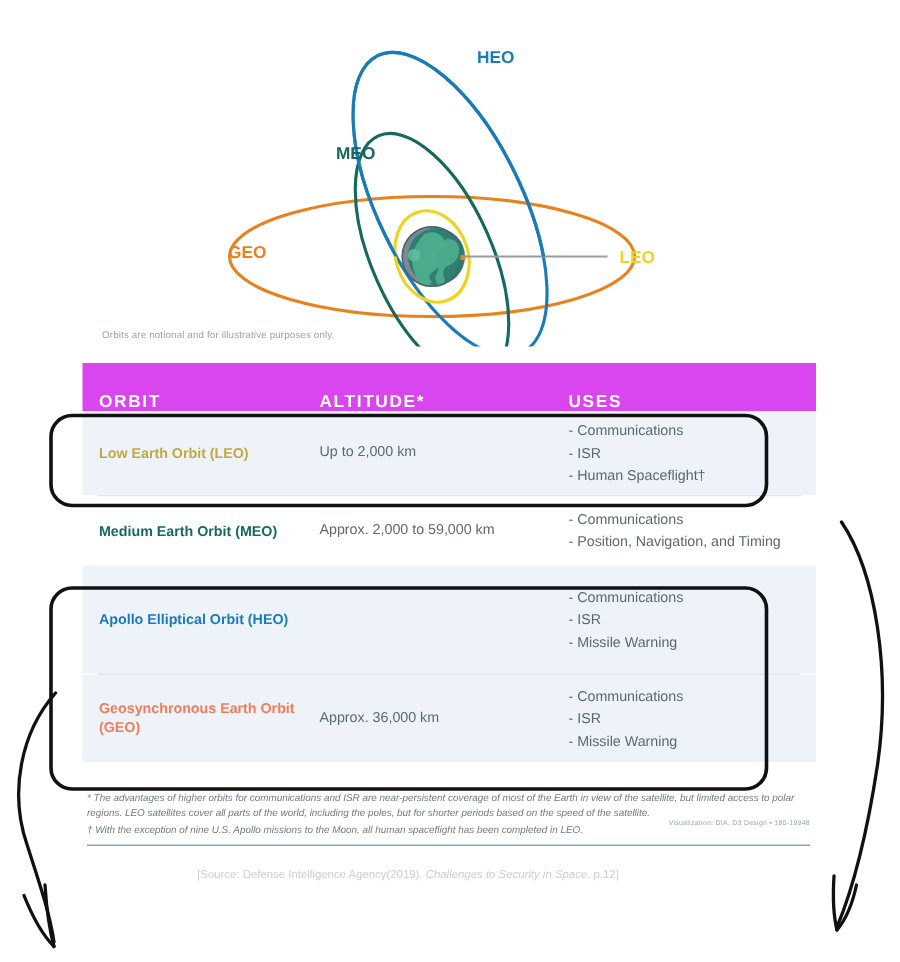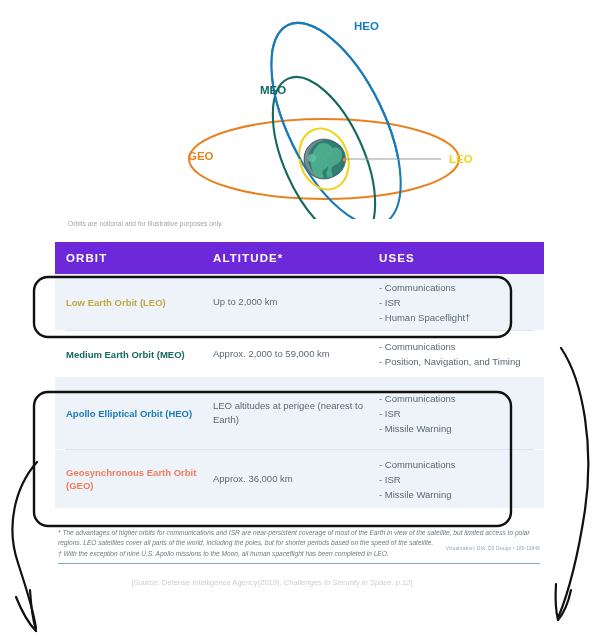--- a/index.html
+++ b/index.html
@@ -6,36 +6,36 @@
   body{
     width:600px;height:641px;
     background:#ffffff;
     font-family:"Liberation Sans", sans-serif;
     position:relative;
     overflow:hidden;
     -webkit-font-smoothing:antialiased;
   }
 
   
-  #diagram{position:absolute;left:0;top:4px;width:506px;height:215px;padding-left:36px;}
+  #diagram{position:absolute;left:0;top:16px;width:506px;height:215px;}
   #diagram svg{display:block;}
 
   .caption-note{
     position:absolute;left:68px;top:220px;
     font-size:6.5px;color:#9aa3a8;letter-spacing:.1px;
     font-family:"Liberation Sans", sans-serif;
   }
 
   
   #orbit-table{
     position:absolute;left:55px;top:242px;width:489px;
   }
   .thead{
-    background:#6d28d9;color:#ffffff;
-    height:32px;display:flex;align-items:center;
+    background:#d946ef;color:#ffffff;
+    height:32px;display:flex;align-items:flex-end;
     font-size:11.5px;font-weight:bold;letter-spacing:1.1px;
   }
   .c1{width:158px;padding-left:11px;box-sizing:border-box;}
   .c2{width:166px;box-sizing:border-box;}
   .c3{flex:1;box-sizing:border-box;}
 
   .trow{display:flex;align-items:center;min-height:44px;}
   .trow.alt{background:#eef3fa;}
   .trow.plain{background:#ffffff;}
   .rowsep{height:1px;background:#dfe5ee;margin:0 10px;}
@@ -170,21 +170,20 @@
     </div>
     <div class="c3 uses">
       <div>- Communications</div>
       <div>- Position, Navigation, and Timing</div>
     </div>
   </div>
 
   <div class="trow alt" style="min-height:72px;">
     <div class="c1 orbit-name heo-color">Apollo Elliptical Orbit (HEO)</div>
     <div class="c2 alt-text">
-      <span class="blk">LEO altitudes at perigee (nearest to Earth)</span>
     </div>
     <div class="c3 uses">
       <div>- Communications</div>
       <div>- ISR</div>
       <div>- Missile Warning</div>
     </div>
   </div>
 
   <div class="rowsep"></div>
 

